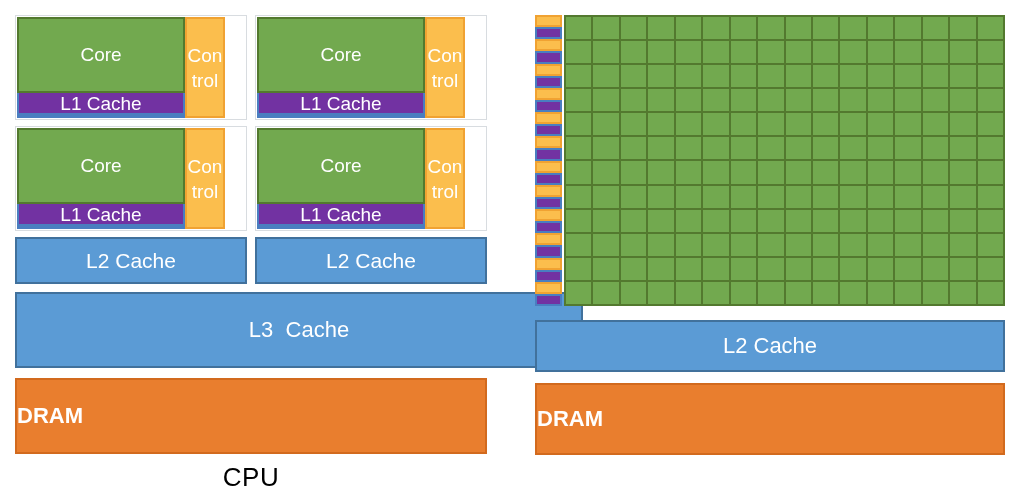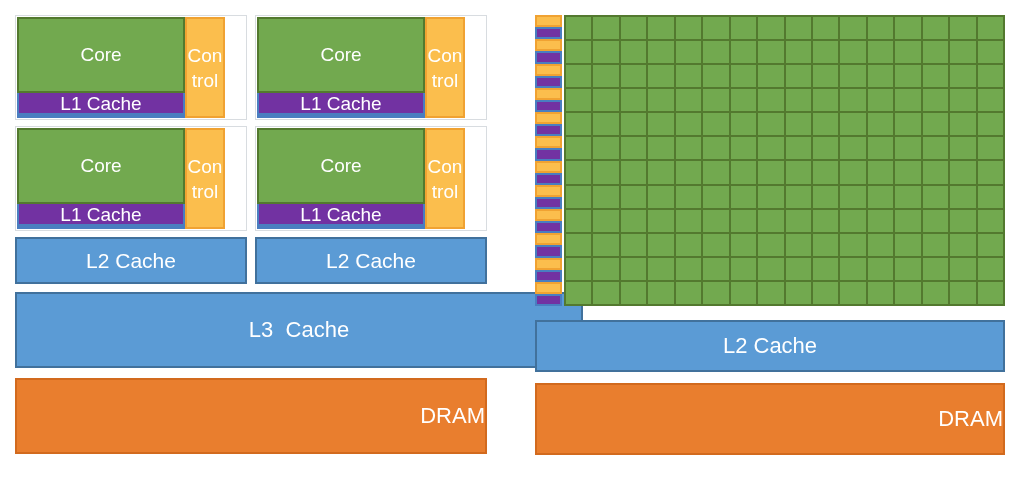--- a/index.html
+++ b/index.html
@@ -57,21 +57,21 @@
   .l2-block .box-label{font-size:21px;}
   .l3-block{
     position:absolute; top:277px; left:0; width:568px; height:76px; box-sizing:border-box;
     background:var(--cache-blue); border:2px solid var(--cache-border);
     display:flex; align-items:center; justify-content:center;
   }
   .l3-block .box-label{font-size:22px;}
   .dram-block{
     position:absolute; left:0; box-sizing:border-box;
     background:var(--dram-orange); border:2px solid var(--dram-border);
-    display:flex; align-items:center; justify-content:flex-end;
+    display:flex; align-items:center; justify-content:flex-start;font-weight:bold;
   }
   .cpu-dram{top:363px; width:472px; height:76px;}
   .dram-block .box-label{font-size:22px;}
   .panel-label{
     position:absolute; top:447px; left:0; width:100%; text-align:center;
     color:var(--label-text); font-size:26px; letter-spacing:0.5px;
   }
   
   .sm-array{position:absolute; left:0; top:0; width:470px; height:291px;}
   .gpu-control-column{
@@ -162,20 +162,21 @@
     </div>
 
     <div class="l3-block">
       <span class="box-label">L3  Cache</span>
     </div>
 
     <div class="dram-block cpu-dram">
       <span class="box-label">DRAM</span>
     </div>
 
+    <div class="panel-label">CPU</div>
   </section>
 
   <section class="panel gpu-panel">
     <div class="sm-array">
       <div class="gpu-control-column">
           <div class="sm-pair">
             <div class="sm-ctrl"></div>
             <div class="sm-l1"></div>
           </div>
           <div class="sm-pair">

